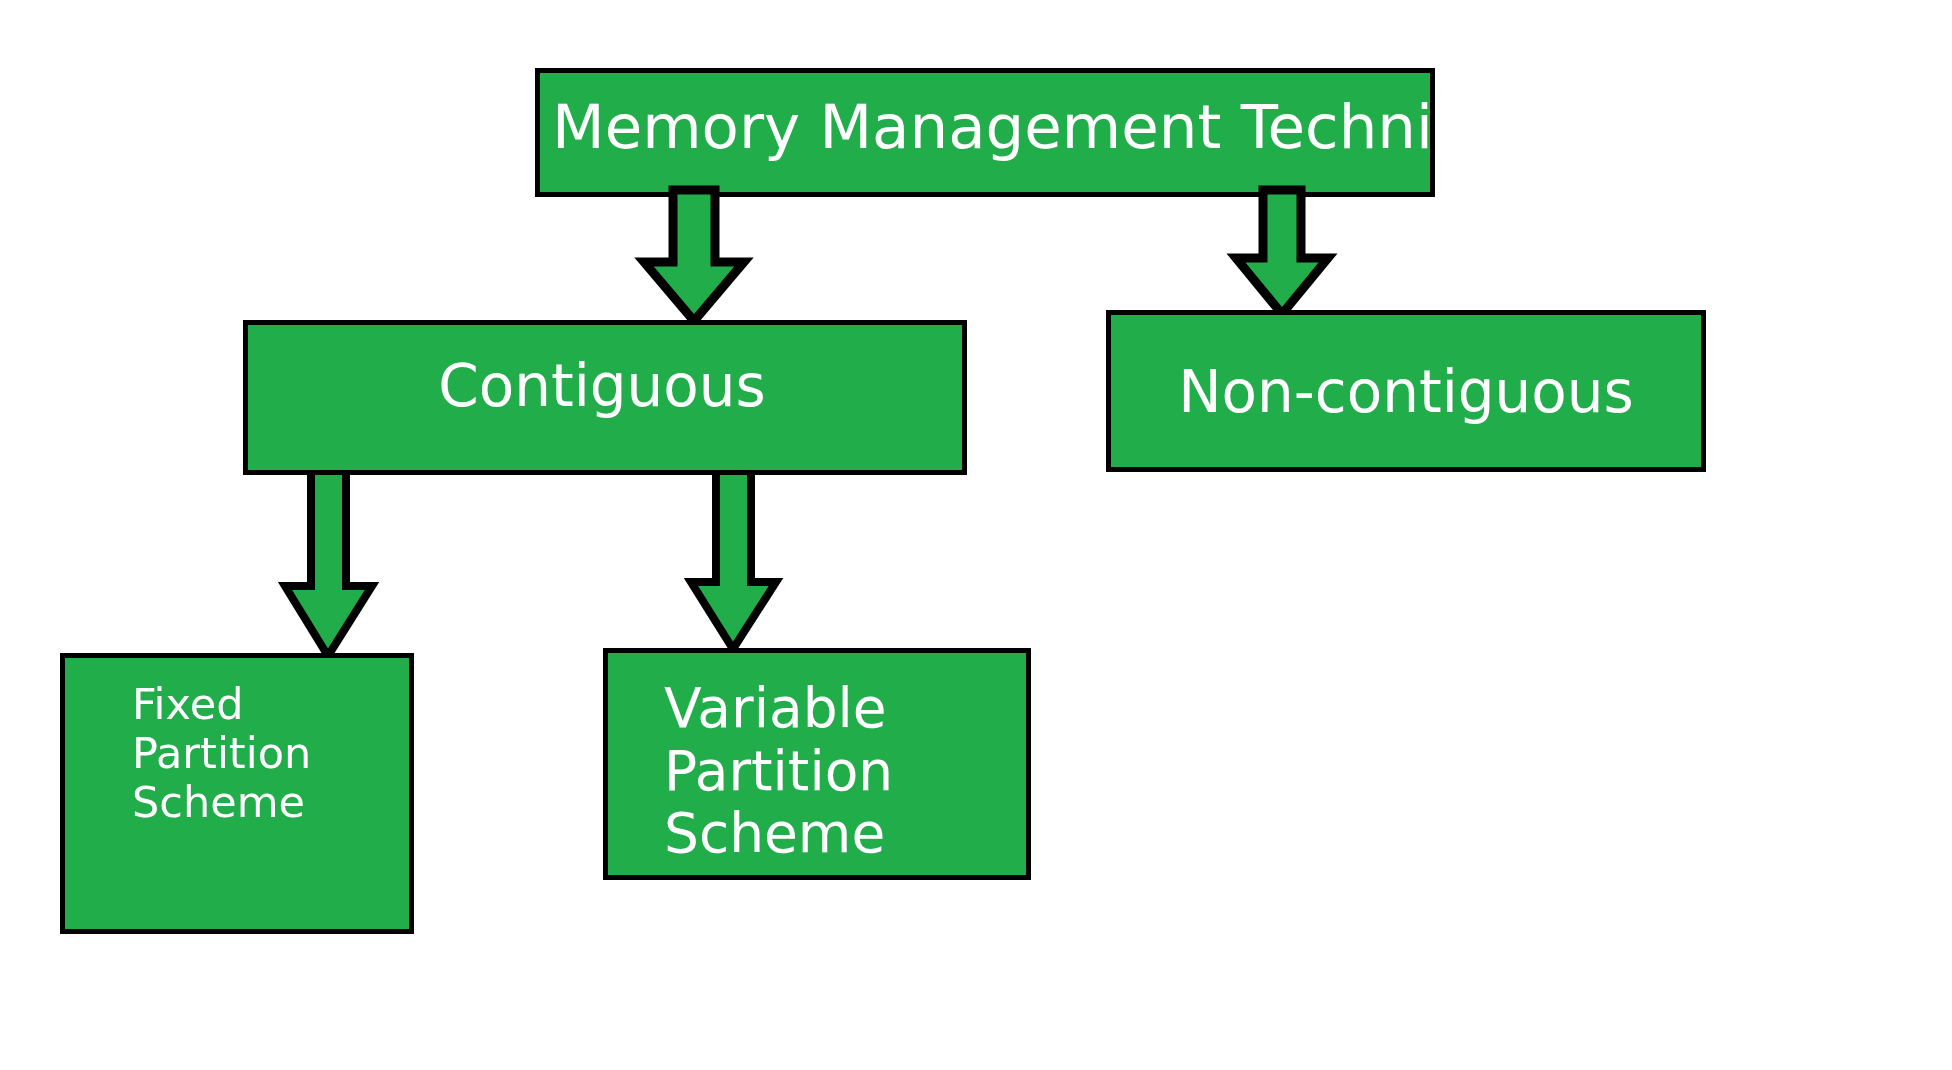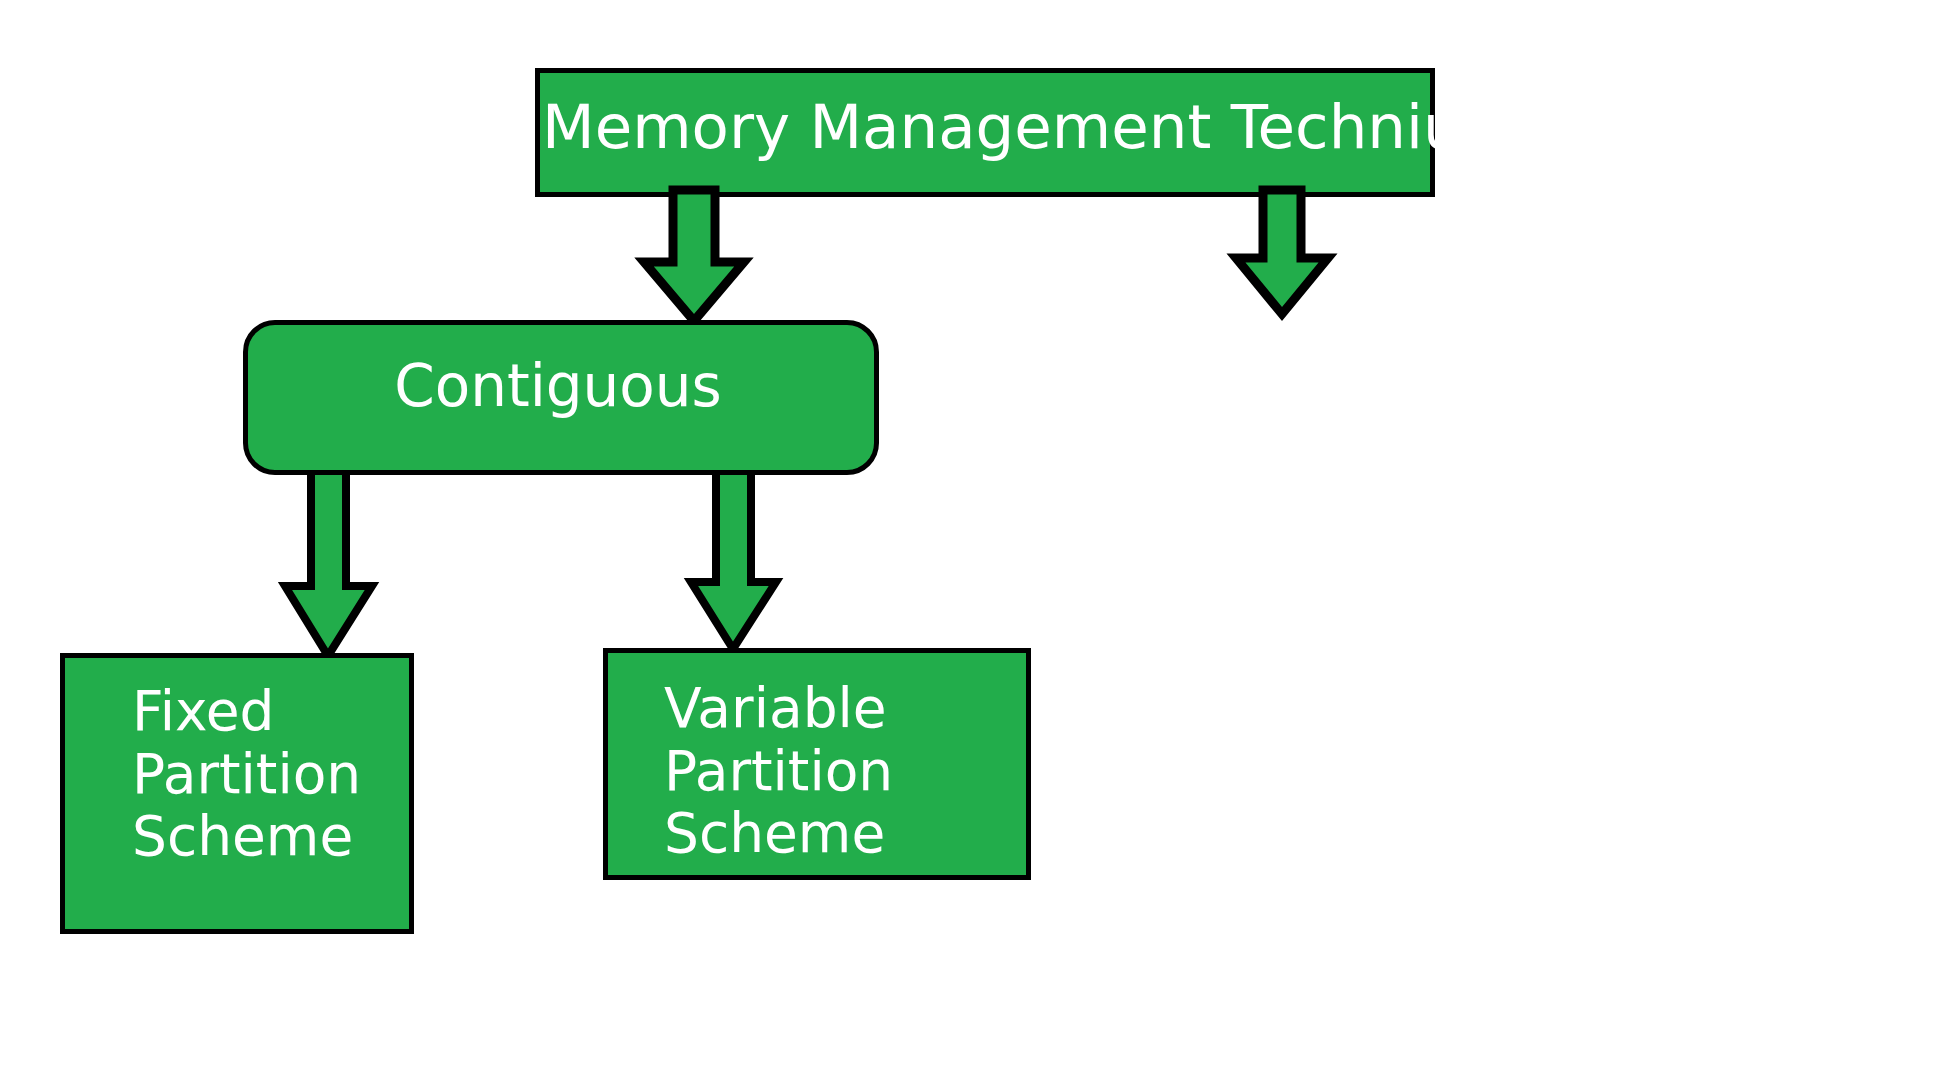--- a/index.html
+++ b/index.html
@@ -38,34 +38,33 @@
   #node-root {
     left: 535px;
     top: 68px;
     width: 900px;
     height: 129px;
     align-items: flex-start;
     justify-content: flex-start;
   }
   #node-root .label {
     font-size: 61px;
-    padding-left: 2px;
+    padding-left: 12px;
     padding-top: 22px;
     text-align: left;
     line-height: 1.05;
   }
   
   #node-contiguous {
     left: 243px;
     top: 320px;
-    width: 636px;
+    width: 724px;
     height: 155px;
     align-items: flex-start;
     justify-content: center;
-    border-radius: 32px;
   }
   #node-contiguous .label {
     font-size: 58px;
     text-align: center;
     padding-top: 32px;
     padding-right: 6px;
   }
   
   #node-noncontiguous {
     left: 1106px;
@@ -83,21 +82,21 @@
   
   #node-fixed {
     left: 60px;
     top: 653px;
     width: 354px;
     height: 281px;
     align-items: flex-start;
     justify-content: flex-start;
   }
   #node-fixed .label {
-    font-size: 55px;
+    font-size: 43px;
     text-align: left;
     padding-left: 67px;
     padding-top: 22px;
     line-height: 1.14;
   }
   
   #node-variable {
     left: 603px;
     top: 648px;
     width: 428px;
@@ -155,20 +154,23 @@
   <div class="arrow" id="arrow-contiguous-variable">
     <svg width="96" height="185" viewBox="0 0 96 185">
       <polygon points="30,0 65,0 65,114 90,114 47,181 5,114 30,114" fill="#22ad4b" stroke="#000000" stroke-width="8" stroke-linejoin="miter"></polygon>
     </svg>
   </div>
 
   <div class="node" id="node-contiguous">
     <span class="label">Contiguous</span>
   </div>
 
+  <div class="node" id="node-noncontiguous">
+    <span class="label">Non-contiguous</span>
+  </div>
 
   <div class="node" id="node-fixed">
     <span class="label">Fixed
 Partition
 Scheme</span>
   </div>
 
   <div class="node" id="node-variable">
     <span class="label">Variable
 Partition

